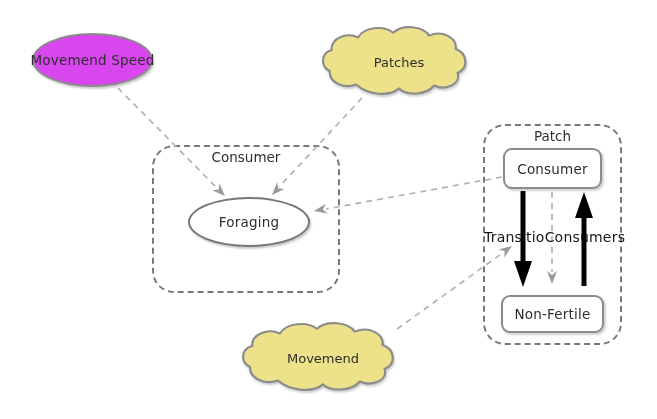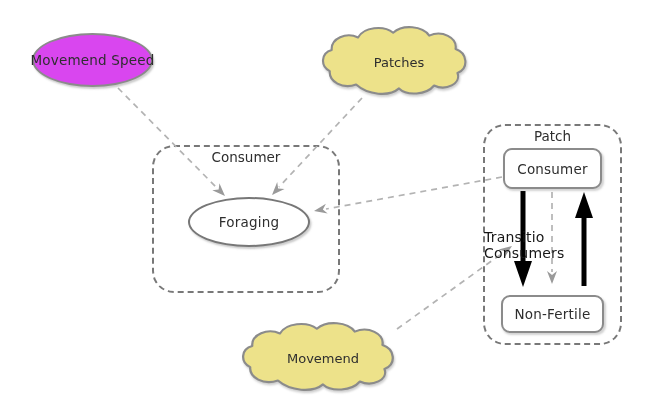--- a/index.html
+++ b/index.html
@@ -38,21 +38,21 @@
   .cloud-wrap svg{display:block;}
   .cloud-label{
     position:absolute;left:0;top:0;width:100%;height:100%;
     display:flex;align-items:center;justify-content:center;
     font-size:13px;color:#2e2e2e;white-space:nowrap;
   }
   .patches-cloud{left:321px;top:26px;width:156px;height:72px;}
   .consumers-cloud{left:241px;top:322px;width:164px;height:72px;}
   .transition-labels{
     left:484px;top:229px;display:flex;z-index:30;
-    font-size:14px;color:#161616;white-space:nowrap;letter-spacing:.2px;flex-direction:column;
+    font-size:14px;color:#161616;white-space:nowrap;letter-spacing:.2px;
   }
   #edge-layer{position:absolute;left:0;top:0;z-index:20;pointer-events:none;}
   .z-nodes{z-index:25;}
   .z-groups{z-index:10;}
 </style>
 </head>
 <body>
 
 <div id="canvas">
 

